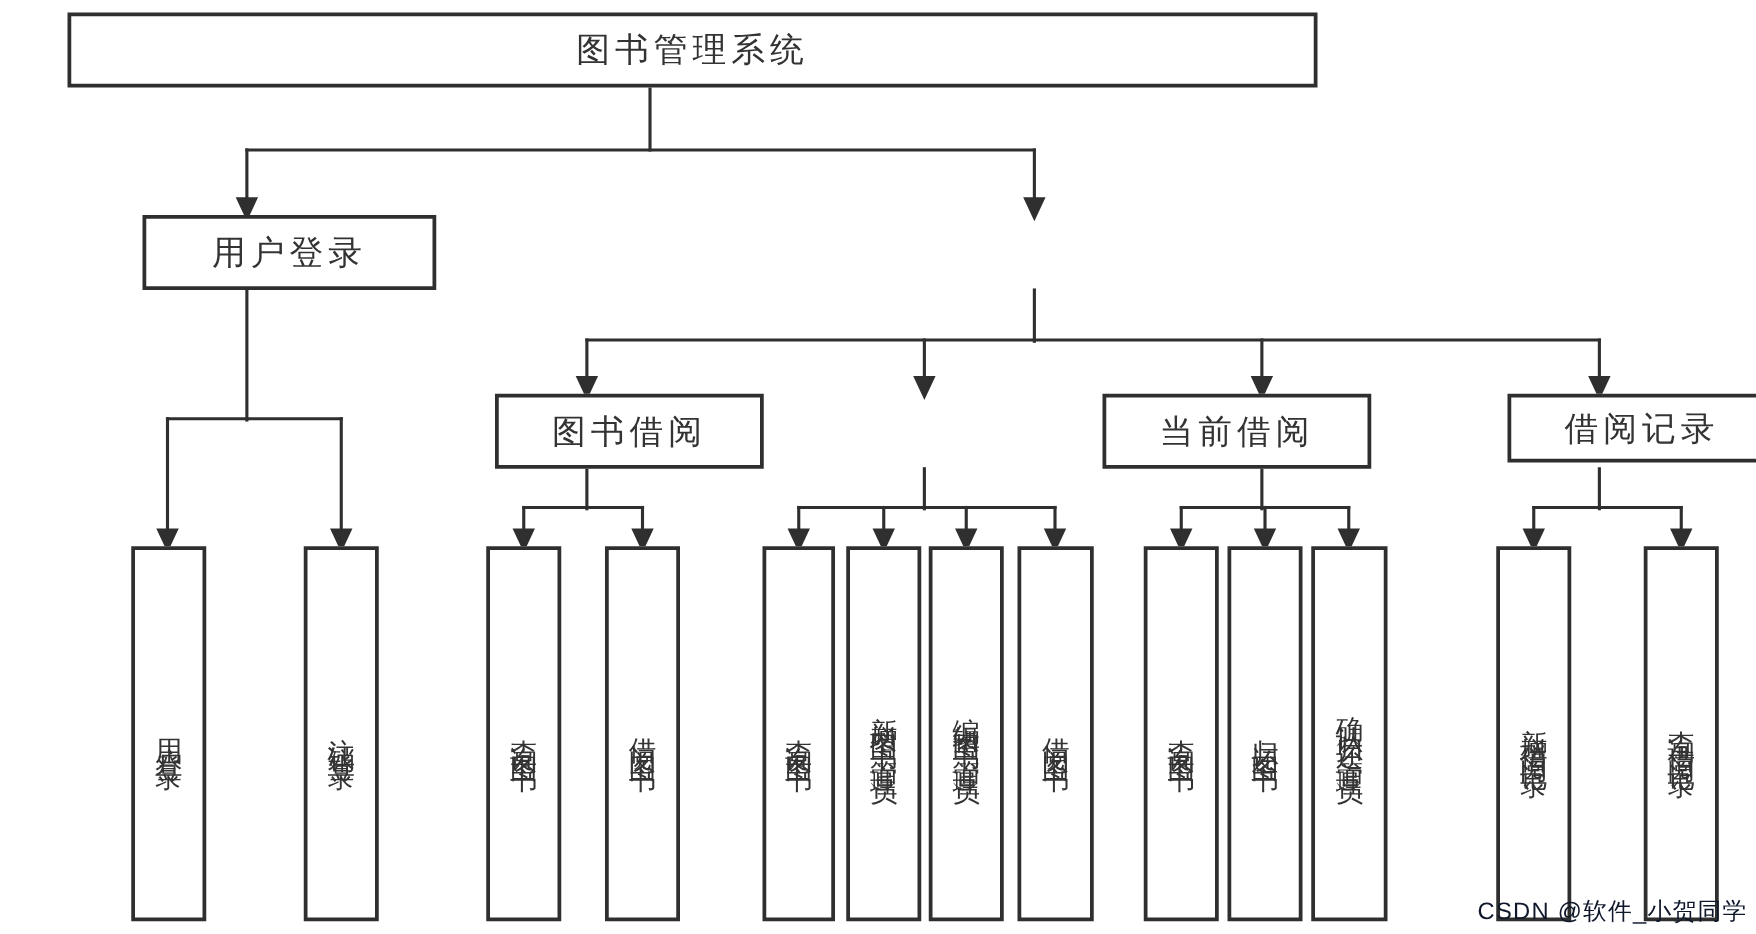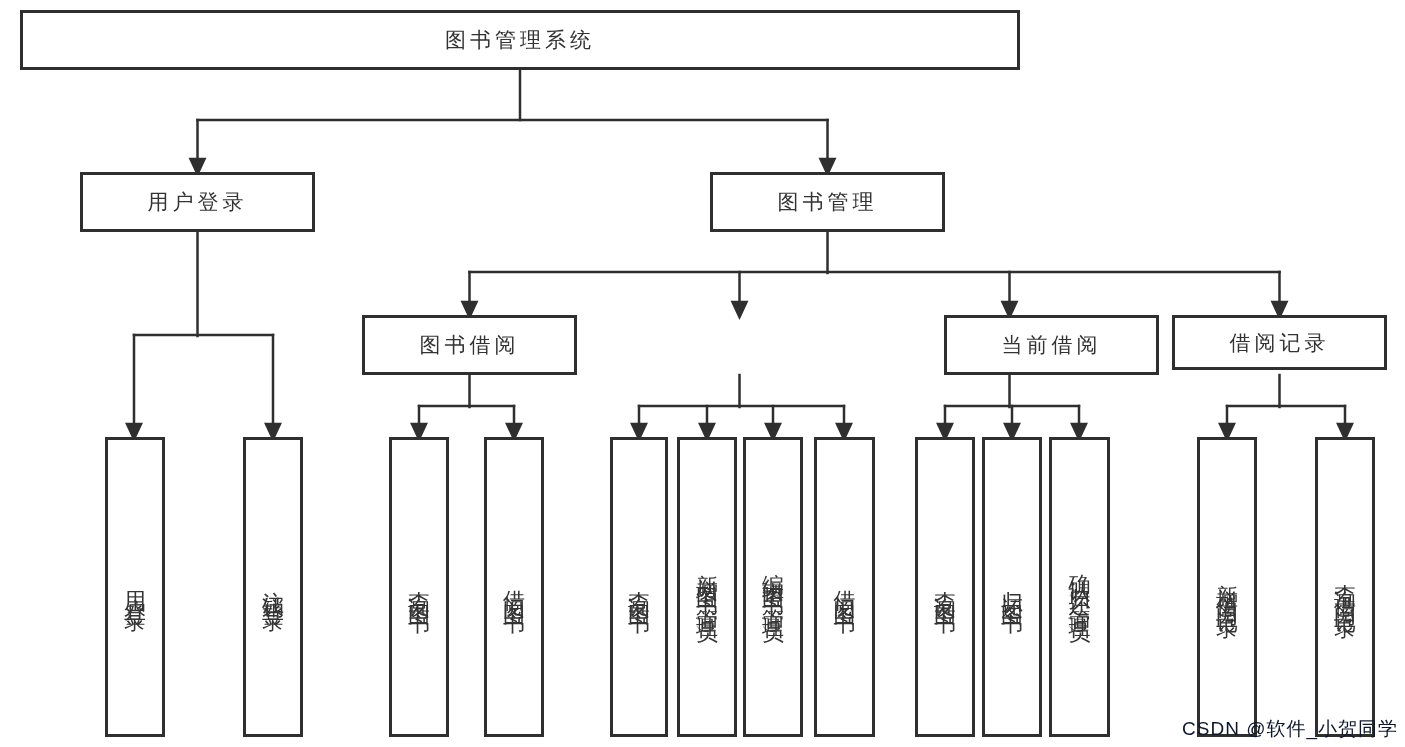--- a/index.html
+++ b/index.html
@@ -26,23 +26,24 @@
     box-sizing: border-box;
     border: 3px solid #2f2f2f;
     background: #ffffff;
     color: #333333;
     display: flex;
     align-items: center;
     justify-content: center;
     text-align: center;
   }
   .hbox {
-    font-size: 21px;
+    font-size: 27px;
     letter-spacing: 4px;
     white-space: nowrap;
+    margin-left: 34px;
   }
   .vbox {
     writing-mode: vertical-rl;
     font-size: 22px;
     letter-spacing: 7px;
     line-height: 1;
   }
   .watermark {
     position: absolute;
     right: 7px;
@@ -131,26 +132,25 @@
       <polygon points="1220,424 1234,424 1227,439"></polygon>
       <line x1="1345" y1="406" x2="1345" y2="426"></line>
       <polygon points="1338,424 1352,424 1345,439"></polygon>
     </g>
   </svg>
 
   <div class="box hbox" style="left:20px; top:10px; width:1000px; height:60px">图书管理系统</div>
 
   <div class="box hbox" style="left:80px; top:172px; width:235px; height:60px">用户登录</div>
 
-  <div class="box hbox" style="left:710px; top:172px; width:235px; height:60px">图书管理</div>
 
   <div class="box hbox" style="left:362px; top:315px; width:215px; height:60px">图书借阅</div>
 
 
-  <div class="box hbox" style="left:944px; top:315px; width:215px; height:60px">当前借阅</div>
+  <div class="box hbox" style="left:848px; top:315px; width:215px; height:60px">当前借阅</div>
 
   <div class="box hbox" style="left:1172px; top:315px; width:215px; height:55px">借阅记录</div>
 
   <div class="box vbox" style="left:105px; top:437px; width:60px; height:300px">用户登录</div>
 
   <div class="box vbox" style="left:243px; top:437px; width:60px; height:300px">注销登录</div>
 
   <div class="box vbox" style="left:389px; top:437px; width:60px; height:300px">查询图书</div>
 
   <div class="box vbox" style="left:484px; top:437px; width:60px; height:300px">借阅图书</div>

